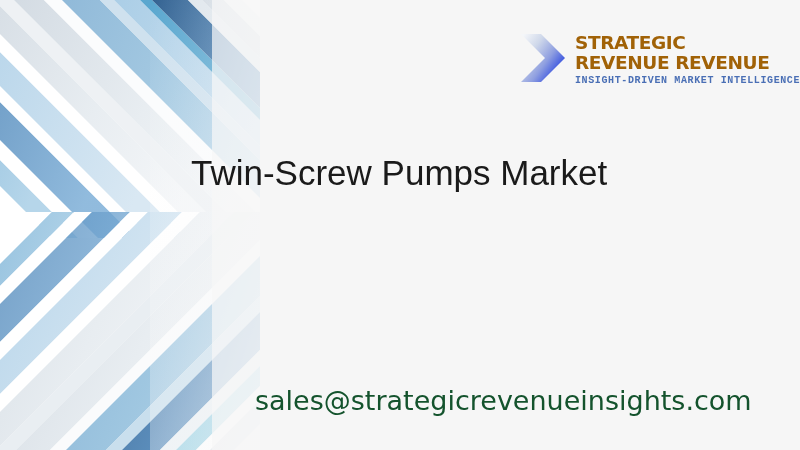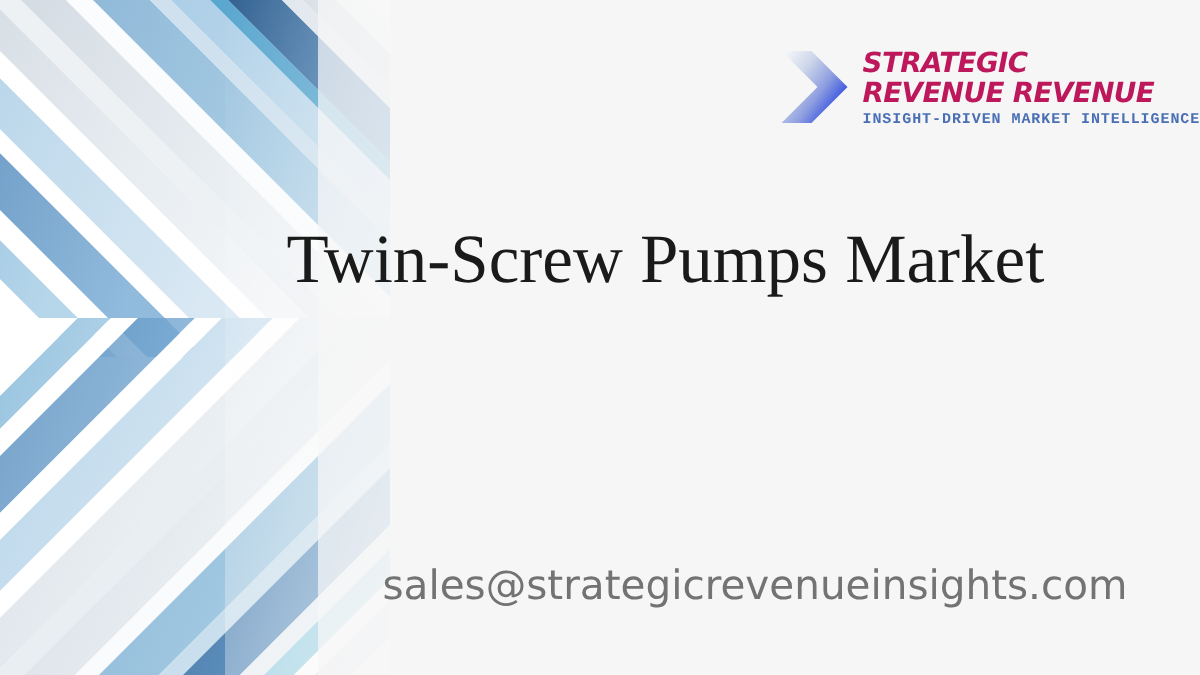--- a/index.html
+++ b/index.html
@@ -52,58 +52,57 @@
   #logo-text {
     margin-left: 8px;
     padding-top: 3px;
   }
   .wordmark-line {
     font-family: "DejaVu Sans", sans-serif;
     font-weight: bold;
     font-size: 18.5px;
     line-height: 19.5px;
     letter-spacing: -0.4px;
-    color: #be185d;
-    white-space: nowrap;
-    font-style: italic;
+    color: #a16207;
+    white-space: nowrap;
   }
   #logo-tagline {
     font-family: Liberation Mono, monospace;
     font-weight: bold;
     font-size: 10px;
     line-height: 10px;
     letter-spacing: 0.62px;
     color: #4a6fb5;
     white-space: nowrap;
     margin-top: 4px;
   }
 
   
   #slide-title {
     position: absolute;
     left: 191px;
     top: 152px;
-    font-family: Liberation Serif, serif;
+    font-family: Liberation Sans, sans-serif;
     font-weight: normal;
-    font-size: 46px;
+    font-size: 35px;
     line-height: 42px;
     color: #1a1a1a;
     white-space: nowrap;
   }
 
   
   #contact-email {
     position: absolute;
     left: 255px;
-    top: 374px;
+    top: 384px;
     font-family: "DejaVu Sans", sans-serif;
     font-weight: normal;
     font-size: 27px;
     line-height: 34px;
-    color: #737373;
+    color: #14532d;
     white-space: nowrap;
     text-align: center;
   }
 </style>
 </head>
 <body>
 
 <div id="slide">
 
   <div id="chevron-art">

